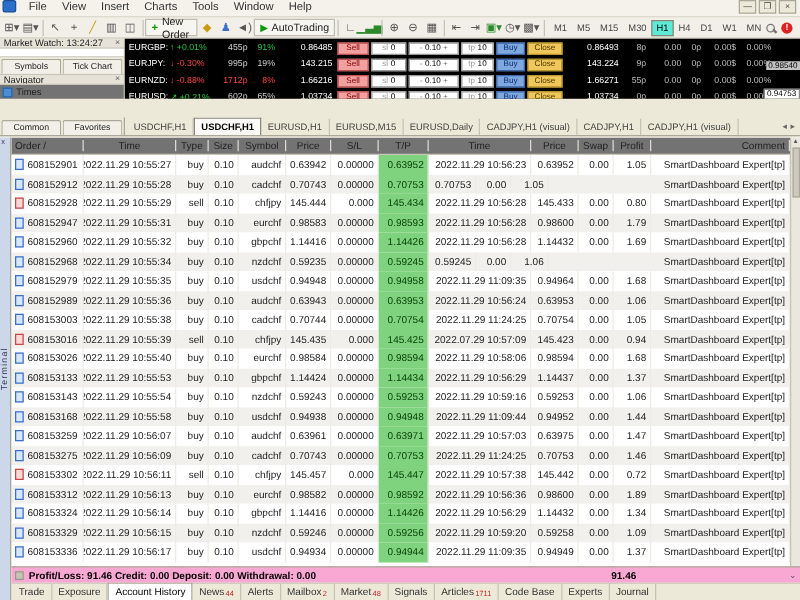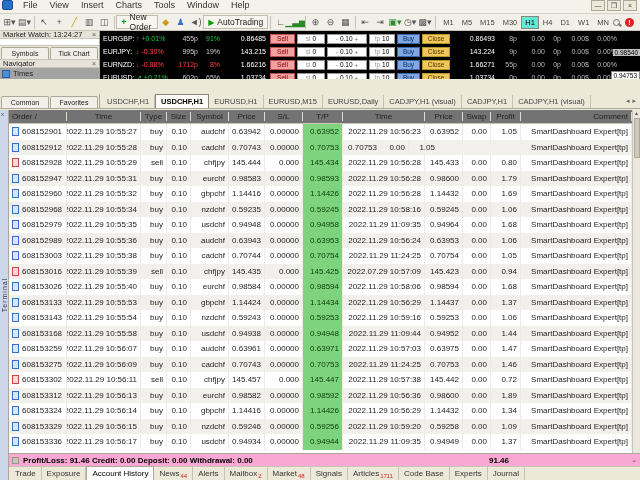--- a/index.html
+++ b/index.html
@@ -29,21 +29,21 @@
   .notif-glyph { width:9px; height:9px; background:#dd2222; border-radius:50%; color:#fff; font-size:7px; line-height:9px; text-align:center; font-weight:bold; }
 
   
   .main { position:absolute; top:31px; left:0; right:0; height:48px; display:flex; }
   .left-col { width:100px; display:flex; flex-direction:column; border-right:1px solid #aca899; background:#ece9d8; }
   .panel-title { height:12px; background:#e6e2d8; border-bottom:1px solid #c8c4b8; display:flex; align-items:center; padding:0 3px; font-size:7.5px; color:#222; white-space:nowrap; overflow:hidden; }
   .panel-close { margin-left:auto; font-size:7px; color:#555; }
   .mw-body { height:10px; background:#fff; border-bottom:1px solid #c8c4b8; }
   .mini-tabs { display:flex; gap:1px; padding:1px 1px 0 1px; background:#ece9d8; border-bottom:1px solid #c8c4b8; }
   .mini-tab { flex:1; height:12px; font-size:7px; display:flex; align-items:center; justify-content:center; border:1px solid #aca899; border-bottom:none; background:#f2efe8; border-radius:2px 2px 0 0; white-space:nowrap; overflow:hidden; color:#222; }
-  .nav-body { flex:1; background:#a3a3a3; padding:1px 2px; display:flex; align-items:flex-start; }
+  .nav-body { flex:1; background:#737373; padding:1px 2px; display:flex; align-items:flex-start; }
   .nav-item { display:flex; align-items:center; gap:3px; font-size:7.5px; color:#222; }
   .nav-item-icon { width:8px; height:8px; background:#4a8fd4; border:1px solid #2a5fa4; }
 
   
   .chart-area { flex:1; background:#000; position:relative; display:flex; flex-direction:column; overflow:hidden; }
   .trade-rows { flex:1; display:flex; flex-direction:column; padding-top:1px; }
   .trade-row { height:13px; display:flex; align-items:center; font-size:7px; color:#ccc; white-space:nowrap; }
   .tp-sym { width:36px; color:#fff; padding-left:3px; }
   .tp-chg { width:36px; }
   .tp-chg.up { color:#22cc44; } .tp-chg.down { color:#ff4444; } .tp-chg.upright { color:#22cc44; }
@@ -489,21 +489,20 @@
                   <span class="doc-icon"></span>
                   <span>608152968</span>
                 </span>
                 <span class="hc c1">2022.11.29 10:55:34</span>
                 <span class="hc c2">buy</span>
                 <span class="hc c3">0.10</span>
                 <span class="hc c4">nzdchf</span>
                 <span class="hc c5">0.59235</span>
                 <span class="hc c6">0.00000</span>
                 <span class="hc c7 tp-cell">0.59245</span>
-                <span class="hc c8">2022.11.29 10:58:16</span>
                 <span class="hc c9">0.59245</span>
                 <span class="hc c10">0.00</span>
                 <span class="hc c11">1.06</span>
                 <span class="hc c12">SmartDashboard Expert[tp]</span>
               </div>
               <div class="hist-row">
                 <span class="hc c0">
                   <span class="doc-icon"></span>
                   <span>608152979</span>
                 </span>

